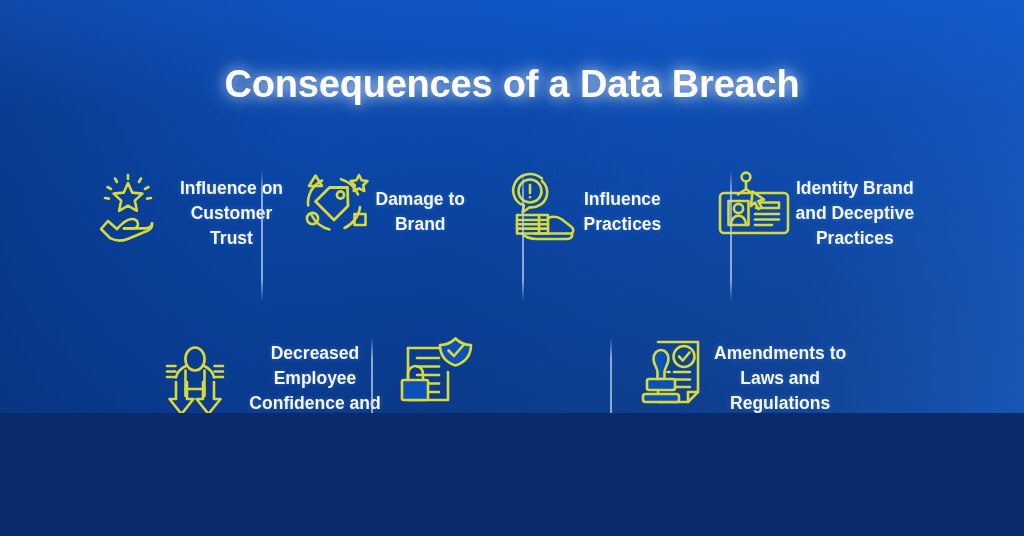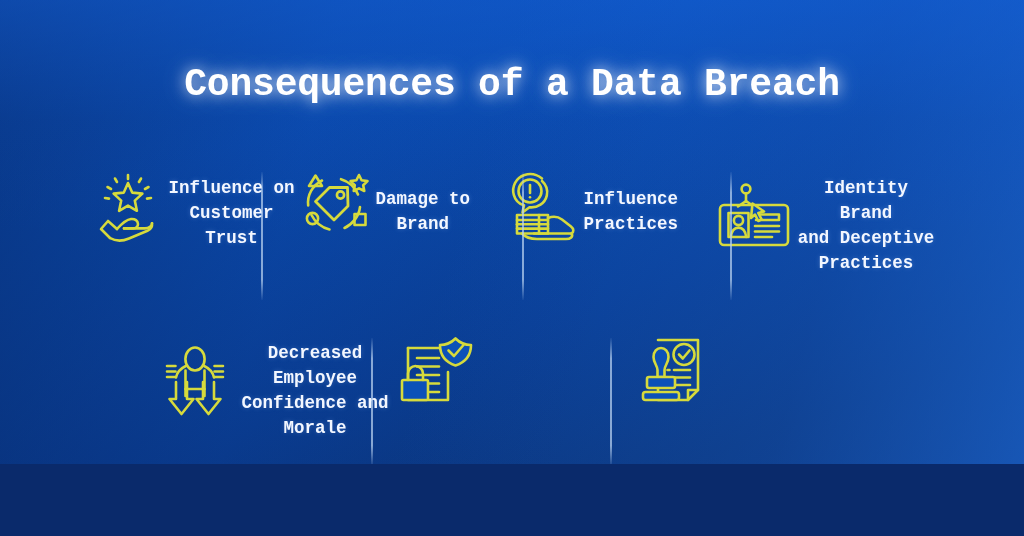--- a/index.html
+++ b/index.html
@@ -3,23 +3,23 @@
 <meta charset="utf-8">
 <style>
   html, body {
     margin: 0;
     padding: 0;
     background: #0a2a6b;
   }
   #canvas {
     position: relative;
     width: 1024px;
-    height: 464px;
+    height: 413px;
     overflow: hidden;
-    font-family: Liberation Mono, monospace;
+    font-family: Liberation Sans, sans-serif;
     background: #a16207;
   }
   
   #bg-base {
     position: absolute;
     inset: 0;
     background: linear-gradient(160deg, #0d55c0 0%, #0b50b9 28%, #0a3f96 62%, #0b3478 85%, #0c2f6d 100%);
   }
   #bg-right-glow {
     position: absolute;
@@ -255,20 +255,23 @@
           <path d="M47 22.5 L50.8 26.5 L57.5 18.5"></path>
           <path d="M42 38 L58 38"></path>
           <path d="M42 45.5 L58 45.5"></path>
           <path d="M42 53 L58 53"></path>
           <path d="M35.5 38 L37.5 38 M35.5 45.5 L37.5 45.5 M35.5 53 L37.5 53"></path>
           <path d="M21.5 25 C21.5 19.5 25 16 29 16 C33 16 36.5 19.5 36.5 25 C36.5 31 32.5 33.5 32.5 38 L32.5 45 L25.5 45 L25.5 38 C25.5 33.5 21.5 31 21.5 25 Z" fill="#0b51b8"></path>
           <rect x="15" y="45" width="28" height="11" rx="2" fill="#0b51b8"></rect>
           <rect x="11" y="60" width="36" height="8" rx="2.5" fill="#0b51b8"></rect>
         </svg>
       </div>
+      <div class="cell-label">Amendments to
+Laws and
+Regulations</div>
     </div>
   </div>
 
   <div id="divider-1" class="divider div-r1"></div>
   <div id="divider-2" class="divider div-r1"></div>
   <div id="divider-3" class="divider div-r1"></div>
   <div id="divider-4" class="divider div-r2"></div>
   <div id="divider-5" class="divider div-r2"></div>
 
 </div>

